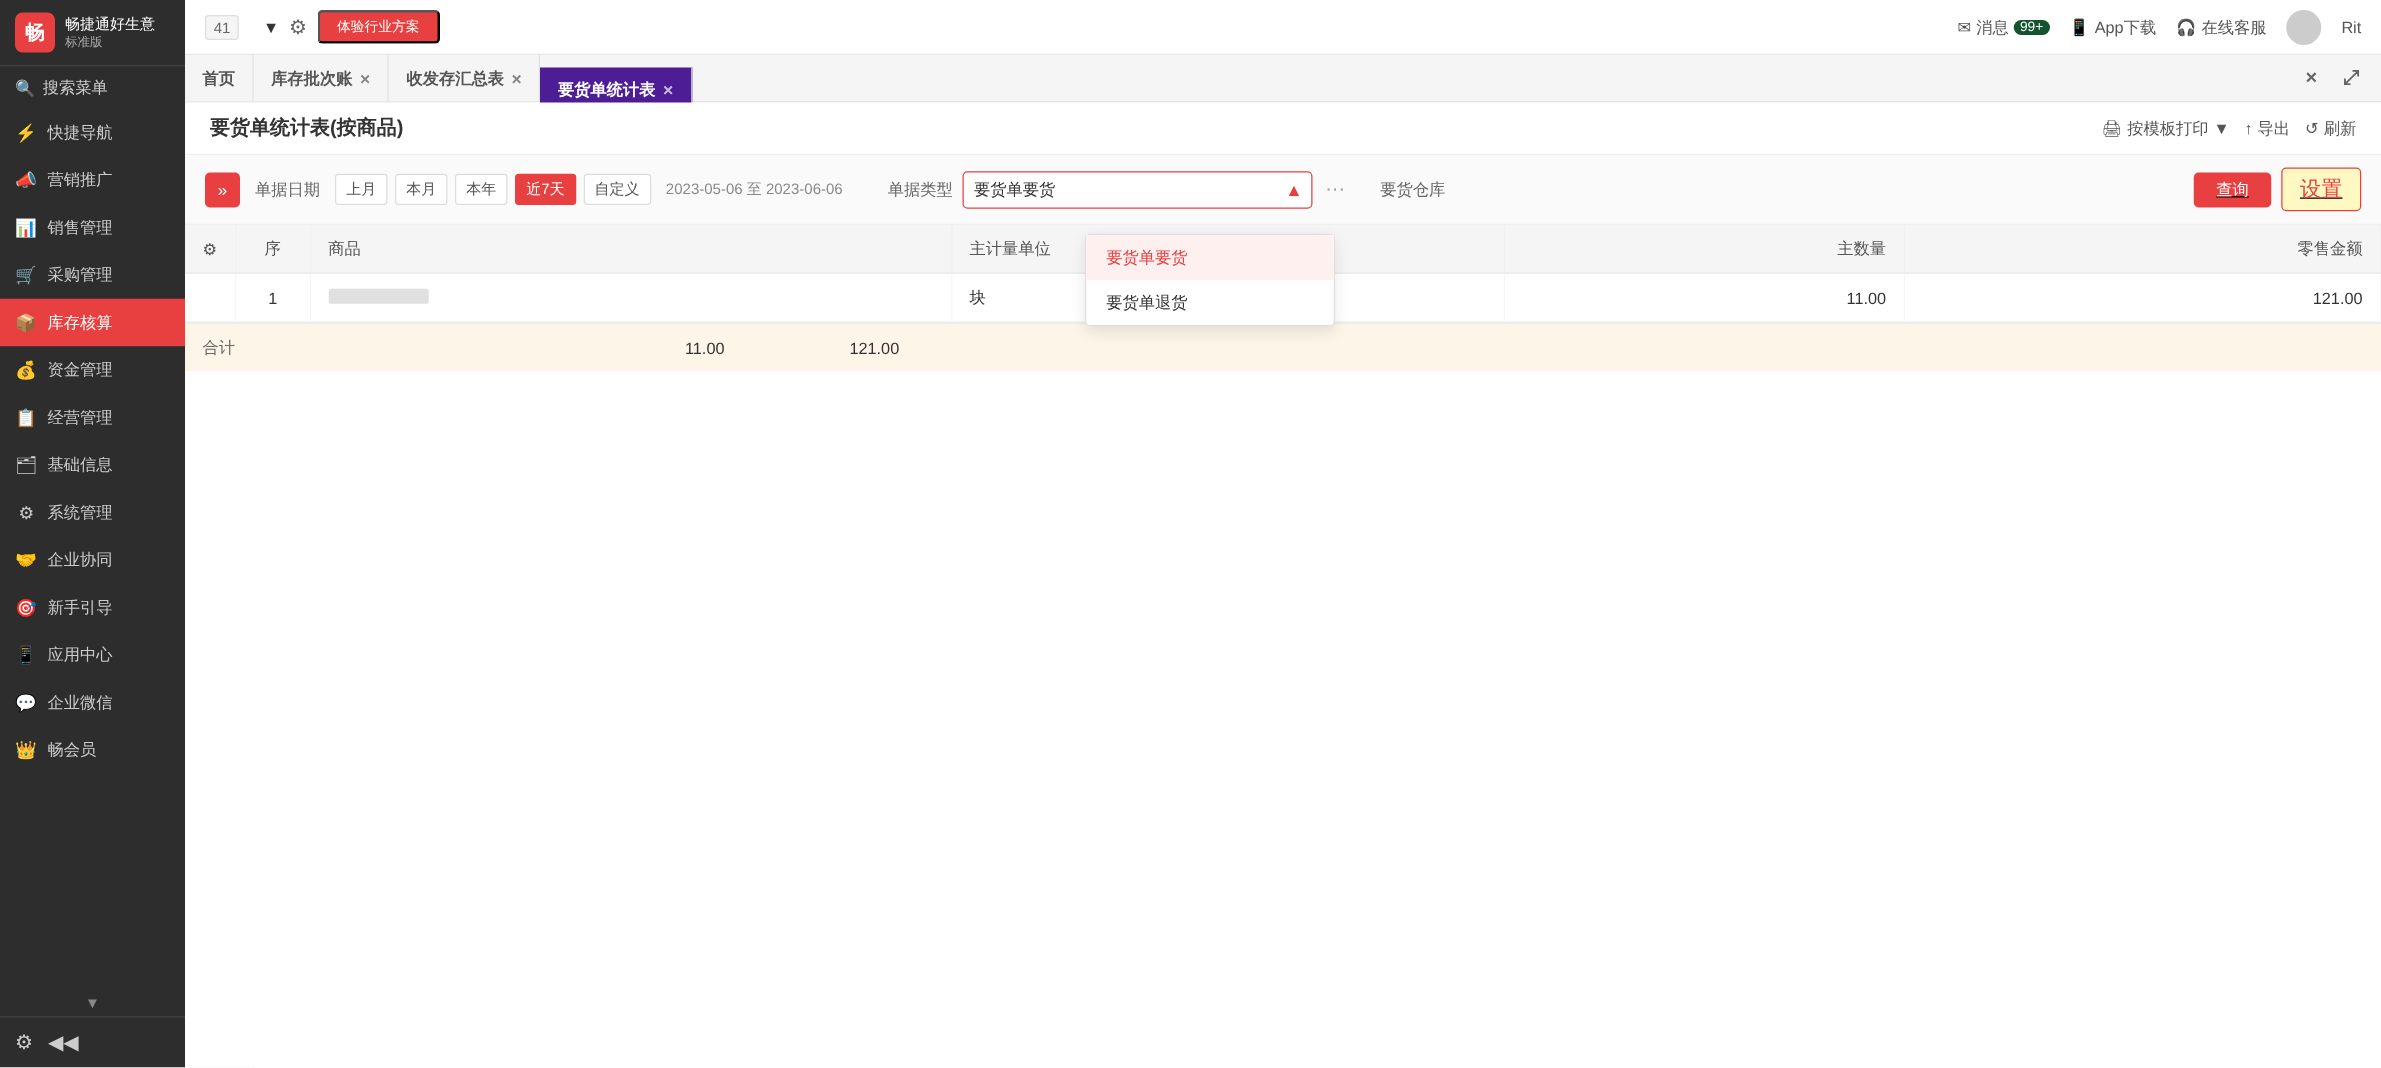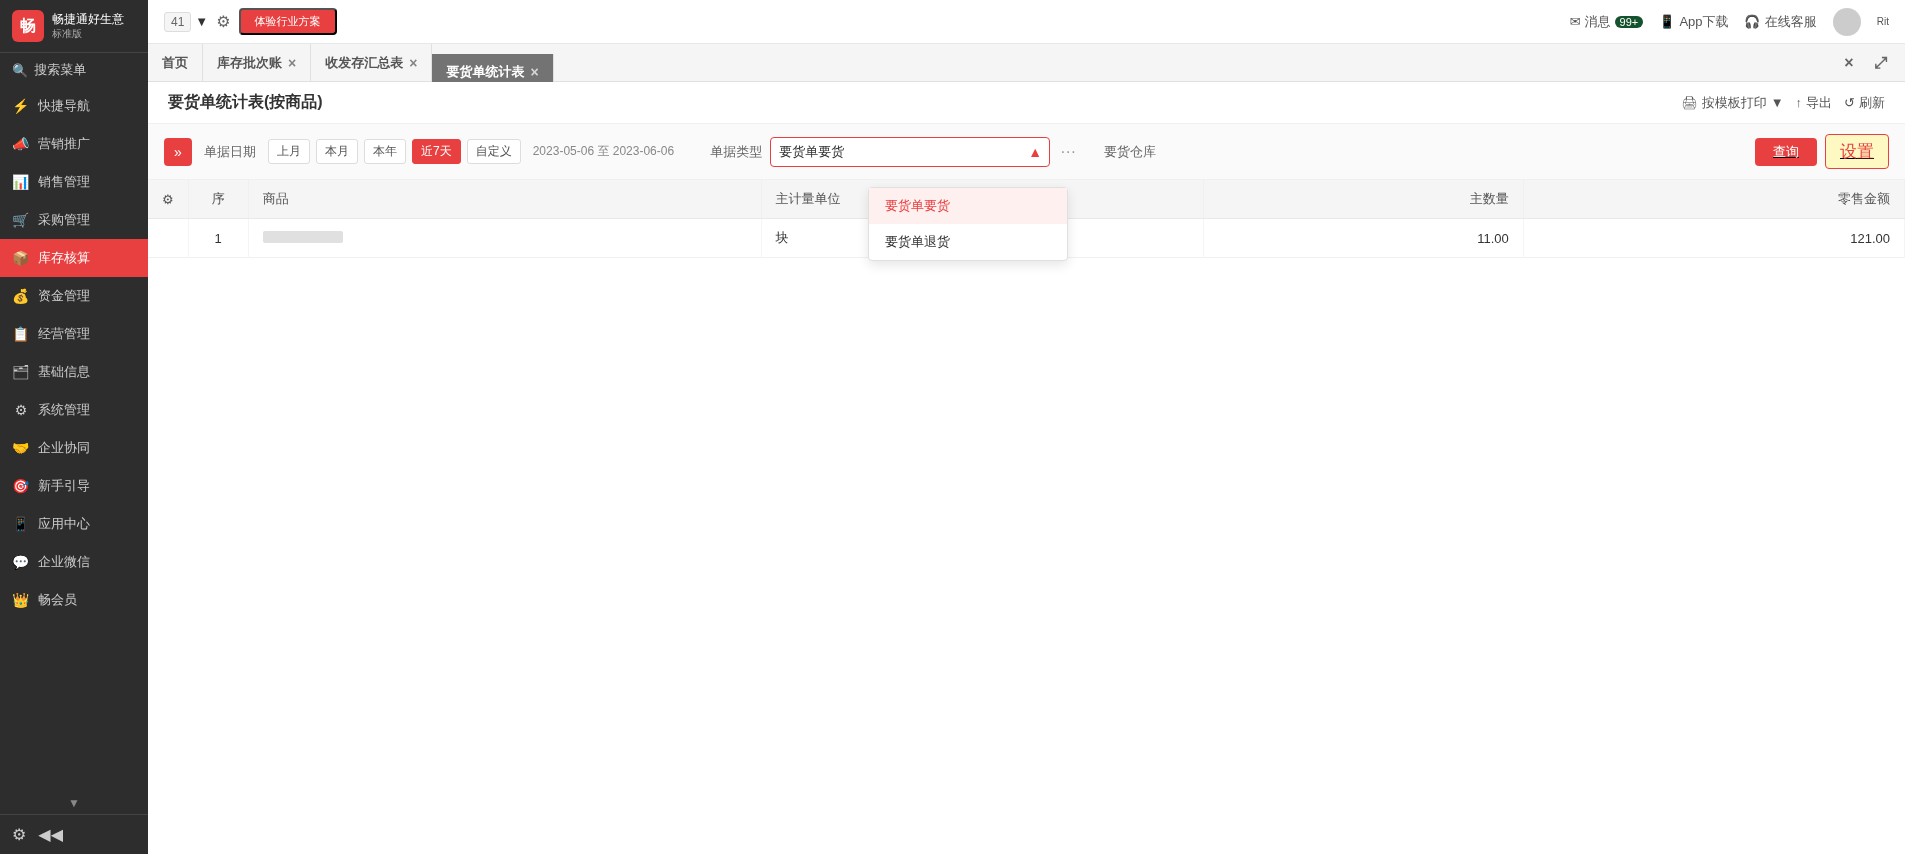--- a/index.html
+++ b/index.html
@@ -95,21 +95,21 @@
       padding: 0 16px;
       gap: 12px;
       border-bottom: 1px solid #e8e8e8;
       justify-content: space-between;
       flex-shrink: 0;
     }
     .top-header-left { display: flex; align-items: center; gap: 8px; }
     .top-header-store {
       display: flex;
       align-items: center;
-      gap: 4px;
+      gap: 19px;
       color: #333;
       font-size: 13px;
       cursor: pointer;
     }
     .top-header-store .store-badge {
       background: #f5f5f5;
       border: 1px solid #ddd;
       border-radius: 3px;
       padding: 2px 6px;
       font-size: 12px;
@@ -167,21 +167,21 @@
       padding: 0 14px;
       height: 100%;
       cursor: pointer;
       font-size: 13px;
       color: #555;
       border-right: 1px solid #e0e0e0;
       gap: 6px;
       background: #f5f5f5;
     }
     .tab-item.active {
-      background: #737373;
+      background: #4c1d95;
       color: #fff;
       margin-top: 19px;
     }
     .tab-close {
       font-size: 14px;
       color: inherit;
       cursor: pointer;
       opacity: 0.7;
     }
     .tab-bar-actions {
@@ -553,21 +553,21 @@
       </div>
       <div class="top-header-right-item">
         <span>📱</span>
         <span>App下载</span>
       </div>
       <div class="top-header-right-item">
         <span>🎧</span>
         <span>在线客服</span>
       </div>
       <div class="avatar"></div>
-      <span style="color:#555; font-size:10px;">Rit</span>
+      <span style="color:#555; font-size:13px;">Rit</span>
     </div>
   </div>
 
   <div class="tab-bar">
     <div class="tab-item">
       <span>首页</span>
     </div>
     <div class="tab-item">
       <span>库存批次账</span>
       <span class="tab-close">×</span>
@@ -666,15 +666,22 @@
               <span class="product-name-placeholder"></span>
             </td>
             <td>块</td>
             <td class="number">11.00</td>
             <td class="number">121.00</td>
           </tr>
         </tbody>
       </table>
     </div>
 
+    <div class="table-footer">
+      <span class="table-footer-label">合计</span>
+      <span style="display:inline-block; width:280px;"></span>
+      <span class="table-footer-val">11.00</span>
+      <span style="display:inline-block; width:20px;"></span>
+      <span class="table-footer-val">121.00</span>
+    </div>
 
   </div>
 </div>
 
 </body></html>

